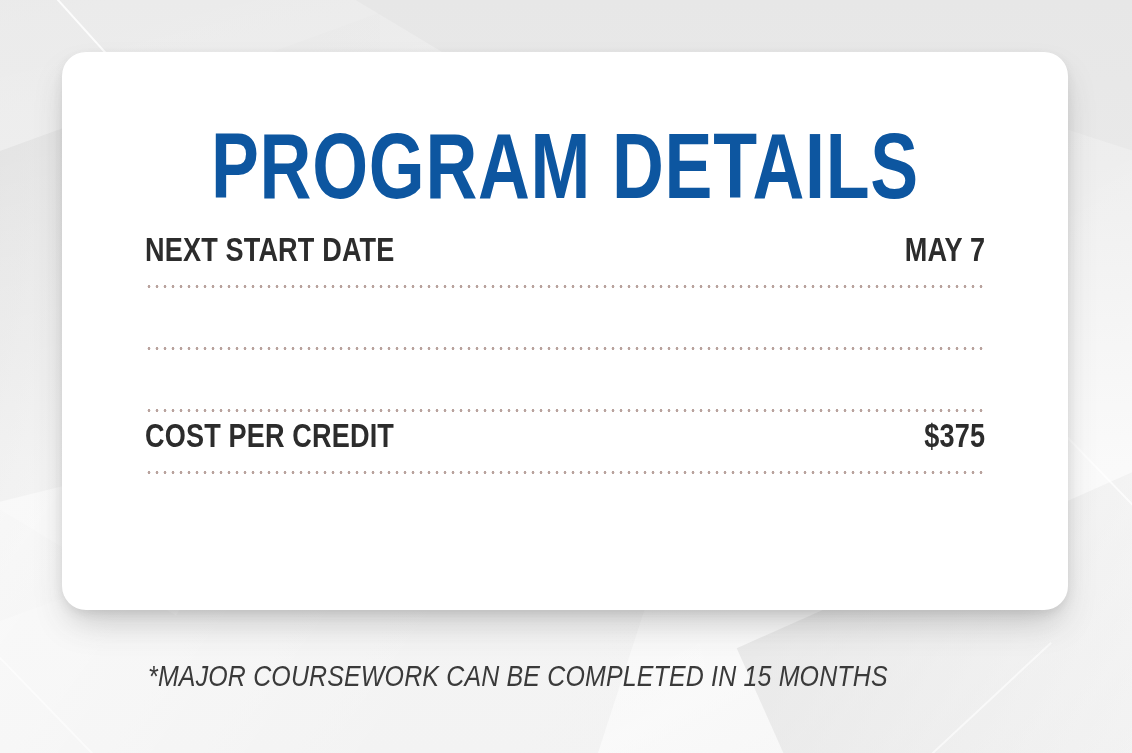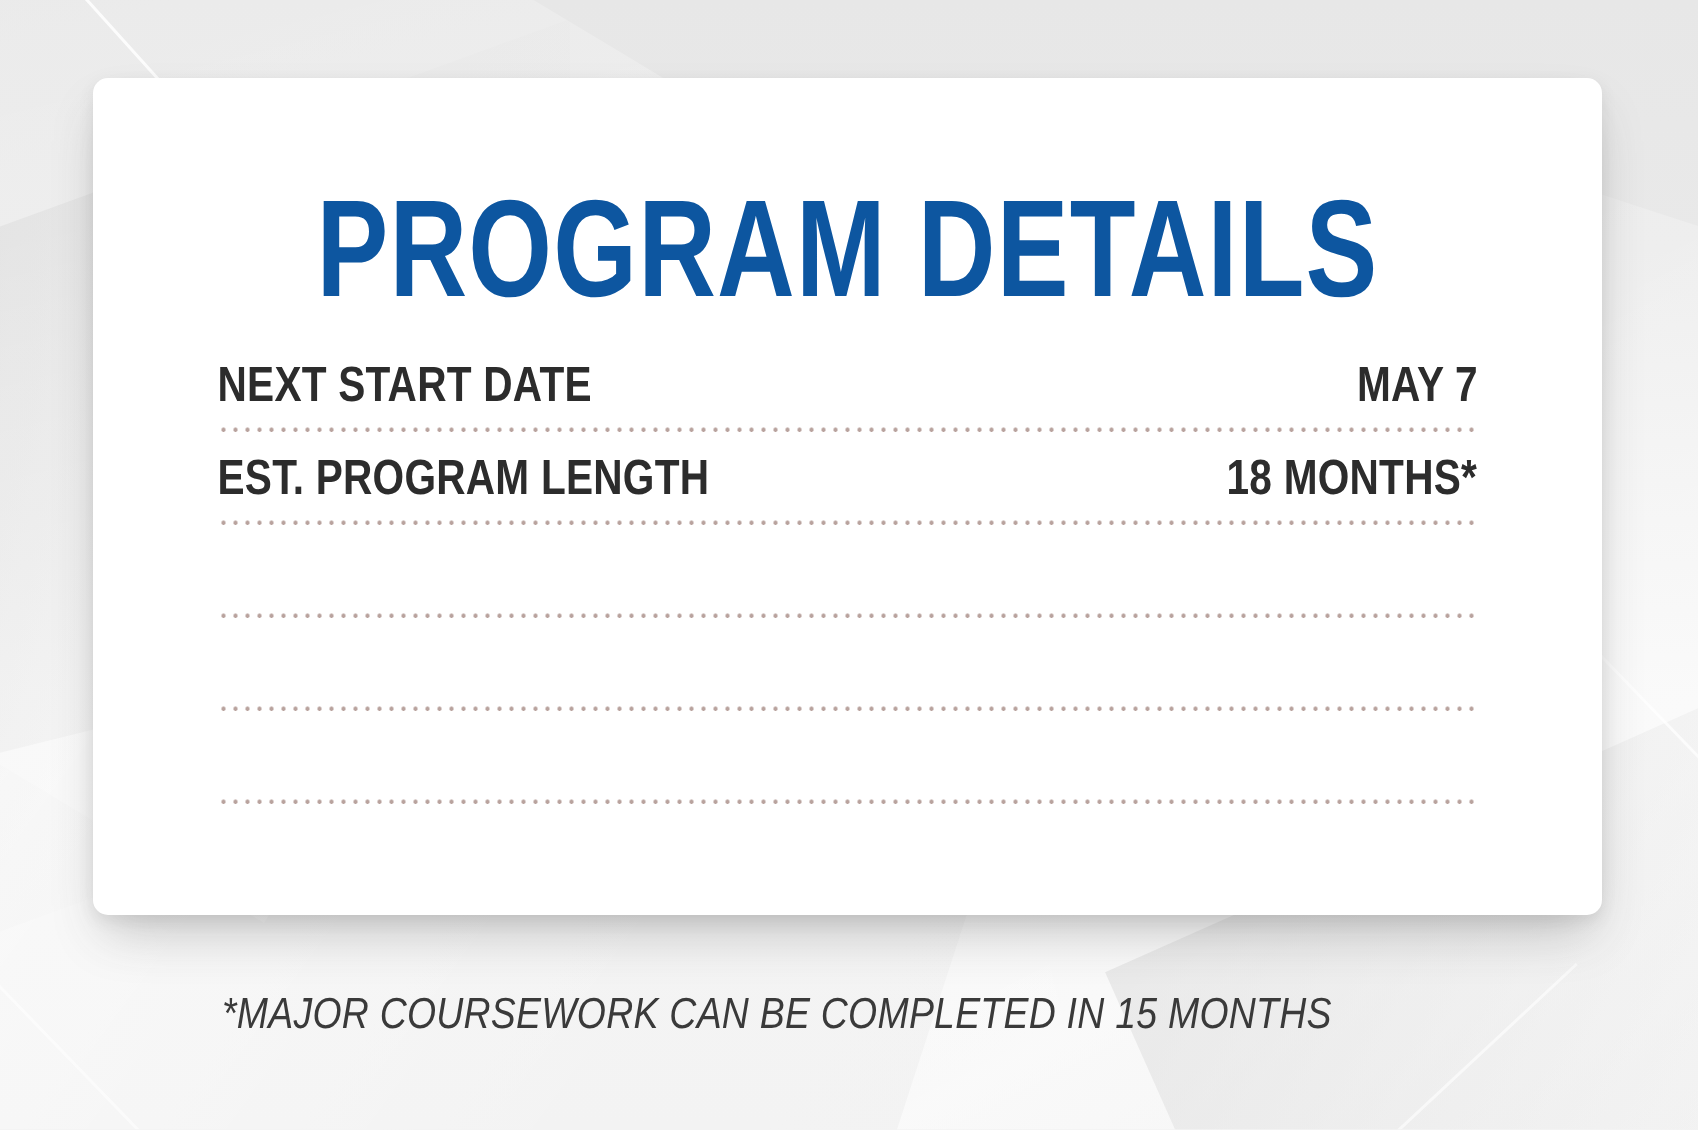--- a/index.html
+++ b/index.html
@@ -86,21 +86,21 @@
   }
 
   
   .card {
     position: absolute;
     left: 62px;
     top: 52px;
     width: 1006px;
     height: 558px;
     background: #ffffff;
-    border-radius: 10px;
+    border-radius: 24px;
     box-shadow: 0 18px 34px -8px rgba(60,60,60,0.28),
                 0 4px 10px rgba(80,80,80,0.10);
     box-sizing: border-box;
     padding: 0;
     overflow: hidden;
   }
 
   
   .card-title {
     position: absolute;
@@ -126,21 +126,21 @@
     left: 83px;
     top: 174px;
     width: 840px;
   }
   .spec-row {
     position: relative;
     height: 62px;
   }
   .spec-inner {
     display: flex;
-    align-items: flex-end;
+    align-items: center;
     justify-content: space-between;
     height: 46px;
     padding: 0;
   }
   .spec-label,
   .spec-value {
     color: #2c2c2c;
     font-family: "Liberation Sans Narrow", "Liberation Sans", sans-serif;
     font-weight: 700;
     font-size: 33px;
@@ -204,34 +204,31 @@
     <div class="spec-table">
 
     <div class="spec-row">
           <div class="spec-inner">
             <span class="spec-label">NEXT START DATE</span>
             <span class="spec-value">MAY 7</span>
           </div>
           <div class="spec-dots"></div>
         </div>
         <div class="spec-row">
+          <div class="spec-dots"></div>
+        </div>
+        <div class="spec-row">
+          <div class="spec-dots"></div>
+        </div>
+        <div class="spec-row">
           <div class="spec-inner">
-            <span class="spec-label">EST. PROGRAM LENGTH</span>
-            <span class="spec-value">18 MONTHS*</span>
+            <span class="spec-label">COST PER CREDIT</span>
+            <span class="spec-value">$375</span>
           </div>
           <div class="spec-dots"></div>
         </div>
-        <div class="spec-row">
-          <div class="spec-dots"></div>
-        </div>
-        <div class="spec-row">
-          <div class="spec-dots"></div>
-        </div>
-        <div class="spec-row">
-          <div class="spec-dots"></div>
-        </div>
       </div>
 
   </div>
 
   <p class="footnote">*MAJOR COURSEWORK CAN BE COMPLETED IN 15 MONTHS</p>
 
 </div>
 
 </body></html>

